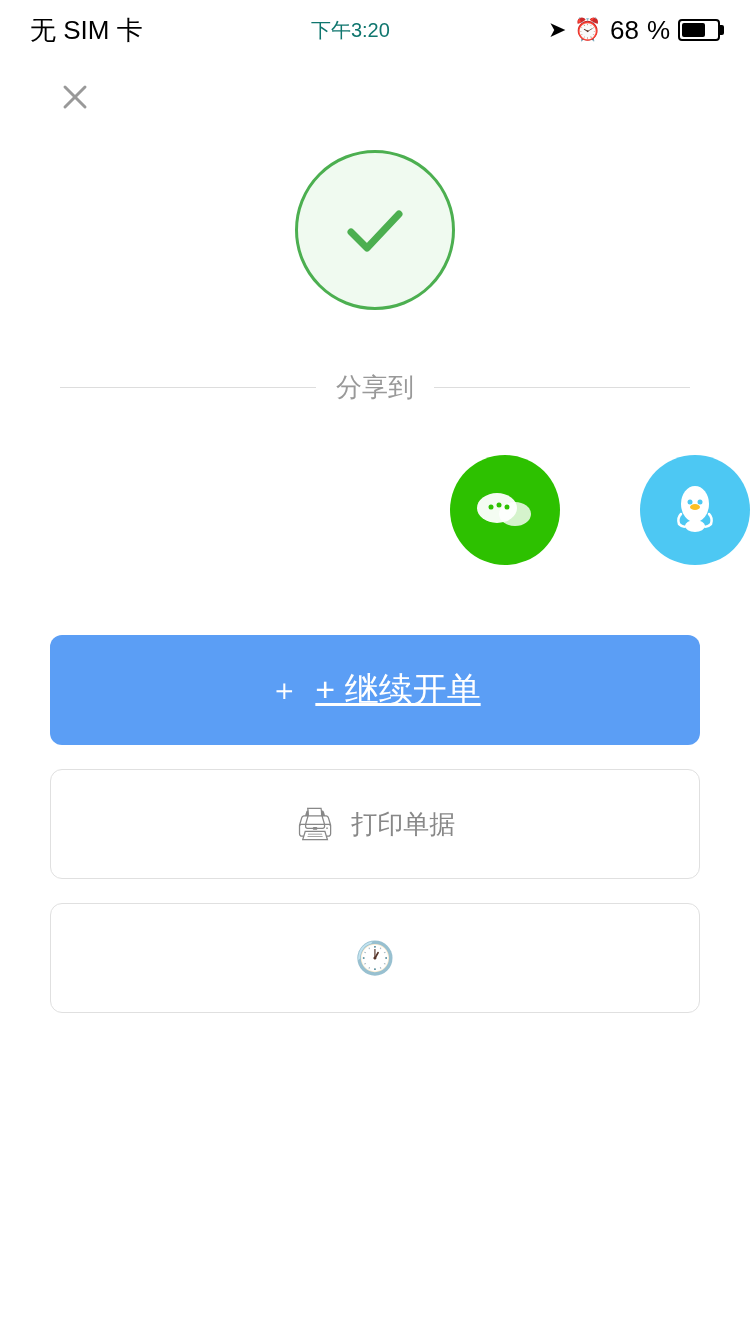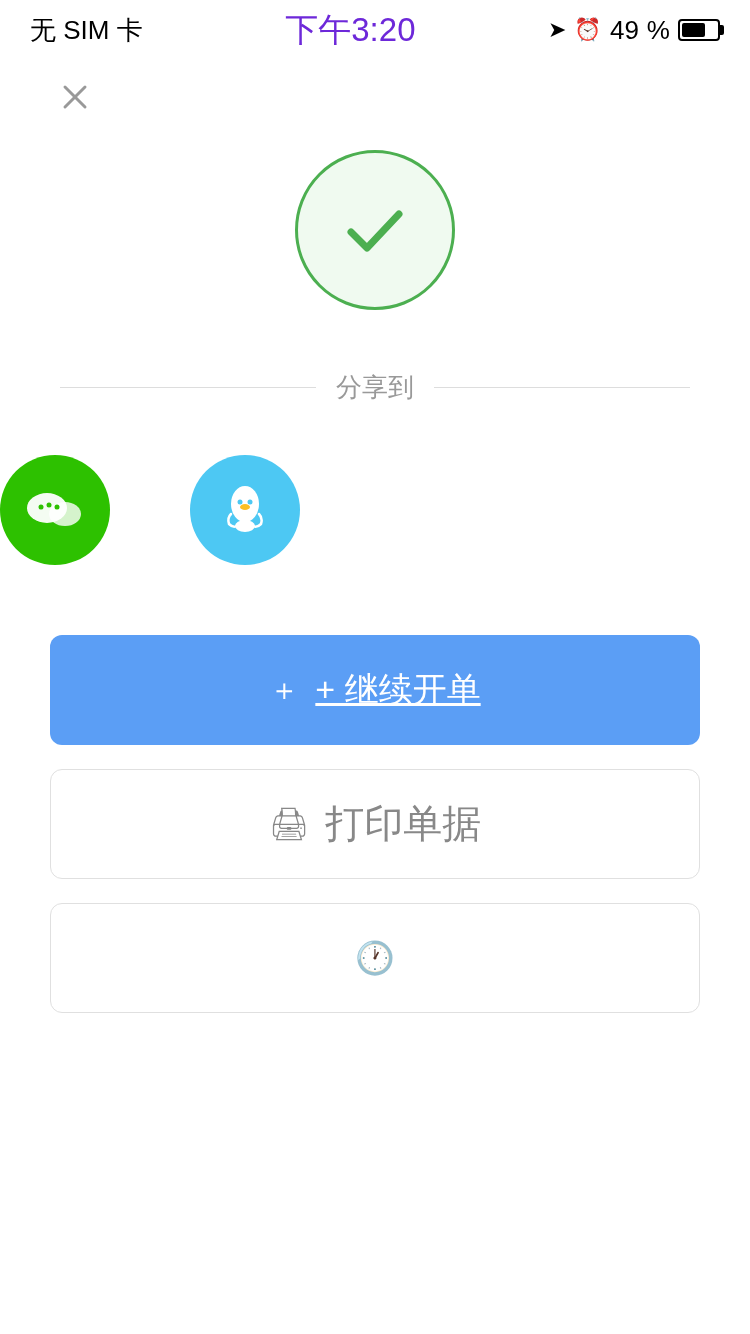--- a/index.html
+++ b/index.html
@@ -27,23 +27,23 @@
 
     .status-left {
       display: flex;
       align-items: center;
       gap: 10px;
       font-size: 26px;
       color: #000;
     }
 
     .status-center {
-      font-size: 33px;
+      font-size: 20px;
       font-weight: 500;
-      color: #6d28d9;
+      color: #0f766e;
     }
 
     .status-right {
       display: flex;
       align-items: center;
       gap: 8px;
       font-size: 26px;
       color: #000;
     }
 
@@ -132,21 +132,21 @@
       margin-top: 40px;
       letter-spacing: 2px;
     }
 
     
     .share-section {
       width: 100%;
       margin-top: 60px;
       display: flex;
       flex-direction: column;
-      align-items: flex-start;
+      align-items: flex-end;
     }
 
     .share-divider {
       width: 100%;
       display: flex;
       align-items: center;
       padding: 0 60px;
       gap: 20px;
       margin-bottom: 50px;
     }
@@ -237,21 +237,21 @@
         <path d="M12 14.5a1.5 1.5 0 1 1 0 3 1.5 1.5 0 0 1 0-3z" fill="#000"></path>
         <path d="M7.5 10.5C8.9 9.1 10.35 8.4 12 8.4s3.1.7 4.5 2.1" stroke="#000" stroke-width="1.8" fill="none" stroke-linecap="round"></path>
         <path d="M4 7C6.4 4.7 9.1 3.5 12 3.5s5.6 1.2 8 3.5" stroke="#000" stroke-width="1.8" fill="none" stroke-linecap="round"></path>
       </svg>
     </span>
   </div>
   <div class="status-center">下午3:20</div>
   <div class="status-right">
     <span style="font-size:22px;">➤</span>
     <span style="font-size:22px;">⏰</span>
-    <span style="font-size:26px;">49</span>
+    <span style="font-size:26px;">68</span>
       <span style="font-size:26px;">%</span>
     <div class="battery-container">
       <div class="battery-icon">
         <div class="battery-fill"></div>
       </div>
     </div>
   </div>
 </div>
 
 <div class="close-btn">
@@ -308,19 +308,19 @@
 
 <div class="actions-section">
 
   <button class="action-btn action-btn-primary">
     <span class="btn-icon">＋</span>
     <span style="font-size:34px; color:#fff;text-decoration:underline;">+ 继续开单</span>
   </button>
 
   <button class="action-btn action-btn-secondary">
     <span class="btn-icon" style="font-size:32px;">🖨</span>
-    <span style="font-size:39px;color:#888;">打印单据</span>
+    <span style="font-size:26px;color:#888;">打印单据</span>
   </button>
 
   <button class="action-btn action-btn-secondary">
     <span class="btn-icon" style="font-size:32px;">🕐</span>
   </button>
 </div>
 
 </body></html>

